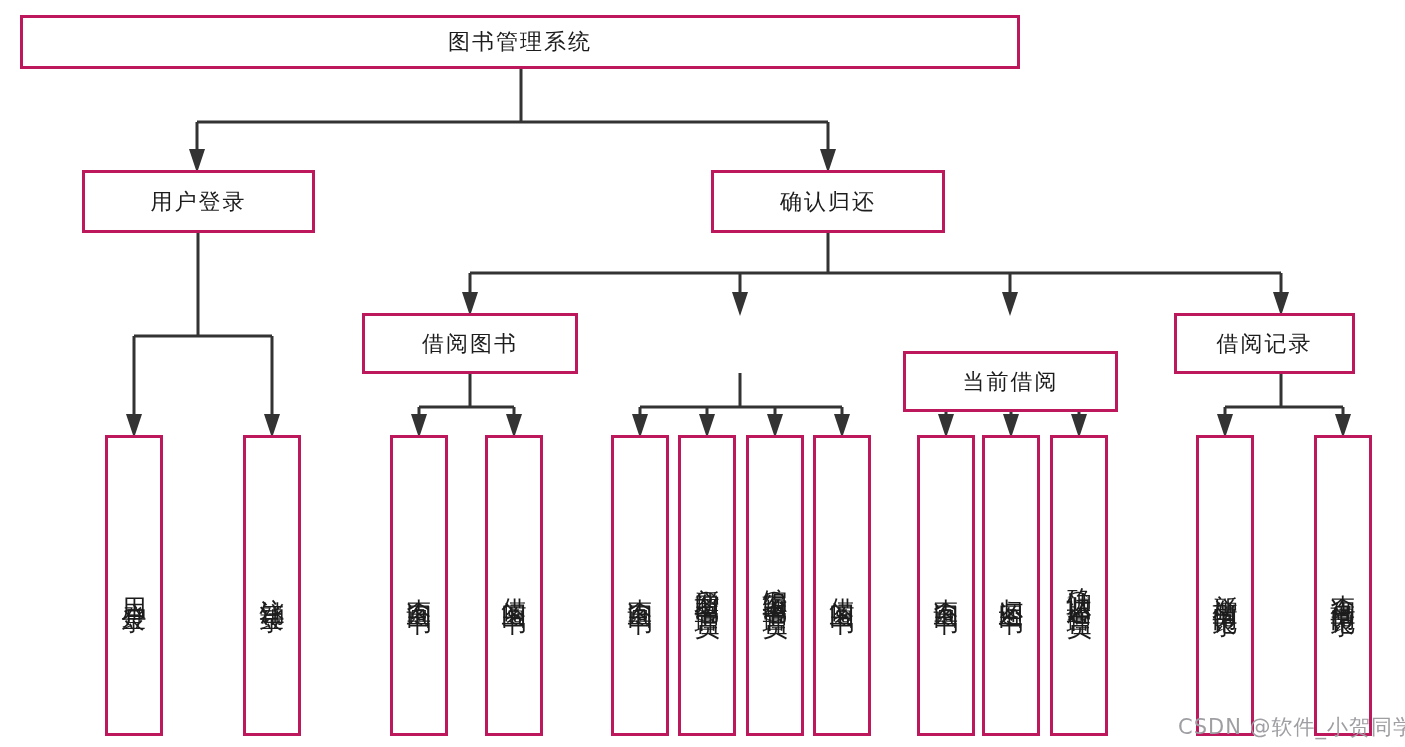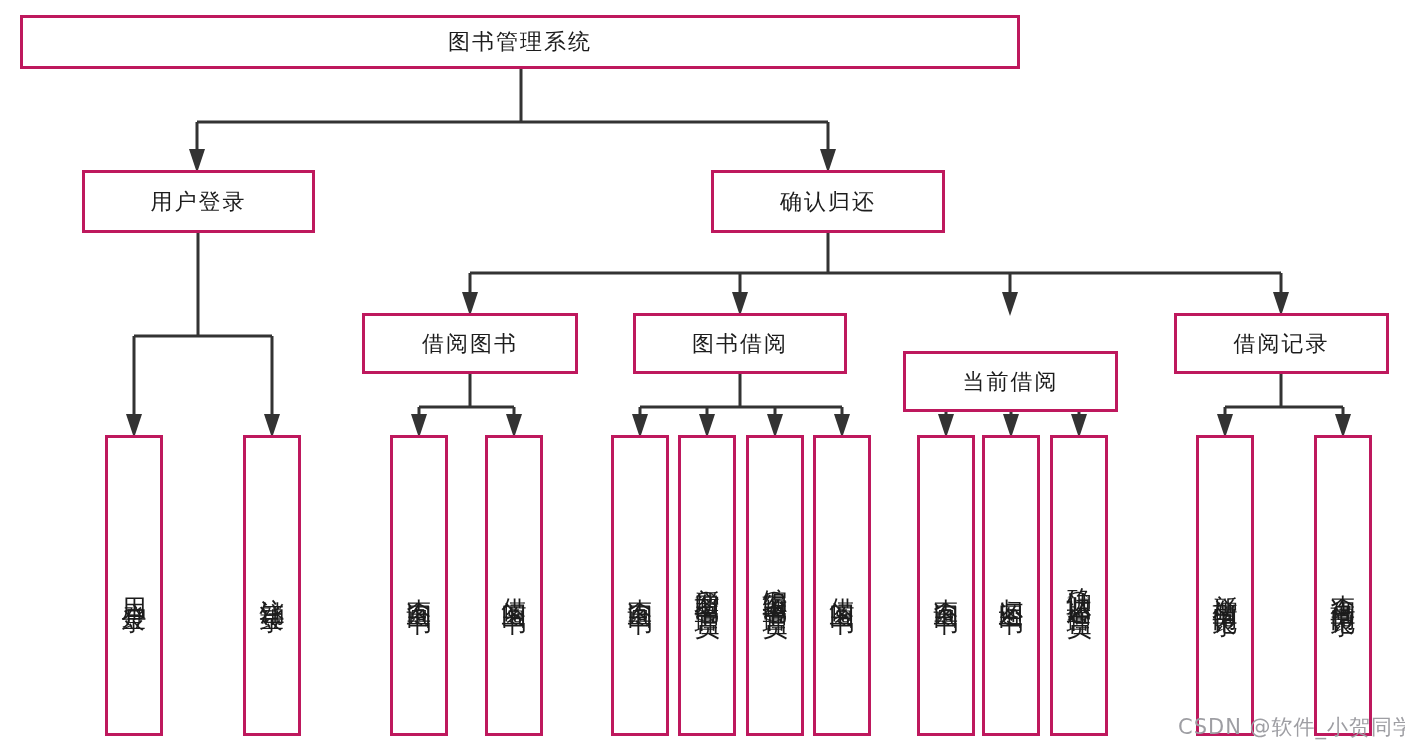--- a/index.html
+++ b/index.html
@@ -74,27 +74,24 @@
   <div class="box" style="left:82px;top:170px;width:233px;height:63px;">
     <span class="h-label">用户登录</span>
   </div>
   <div class="box" style="left:711px;top:170px;width:234px;height:63px;">
     <span class="h-label">确认归还</span>
   </div>
 
   <div class="box" style="left:362px;top:313px;width:216px;height:61px;">
     <span class="h-label">借阅图书</span>
   </div>
-  <div class="box" style="left:633px;top:313px;width:214px;height:61px;">
-    <span class="h-label">图书借阅</span>
-  </div>
   <div class="box" style="left:903px;top:313px;width:215px;height:61px;margin-top:38px;">
     <span class="h-label">当前借阅</span>
   </div>
-  <div class="box" style="left:1174px;top:313px;width:215px;height:61px;">
+  <div class="box" style="left:1174px;top:313px;width:181px;height:61px;">
     <span class="h-label">借阅记录</span>
   </div>
 
   <div class="box" style="left:105px;top:435px;width:58px;height:301px;">
     <span class="v-label">用户登录</span>
   </div>
   <div class="box" style="left:243px;top:435px;width:58px;height:301px;">
     <span class="v-label">注销登录</span>
   </div>
 

